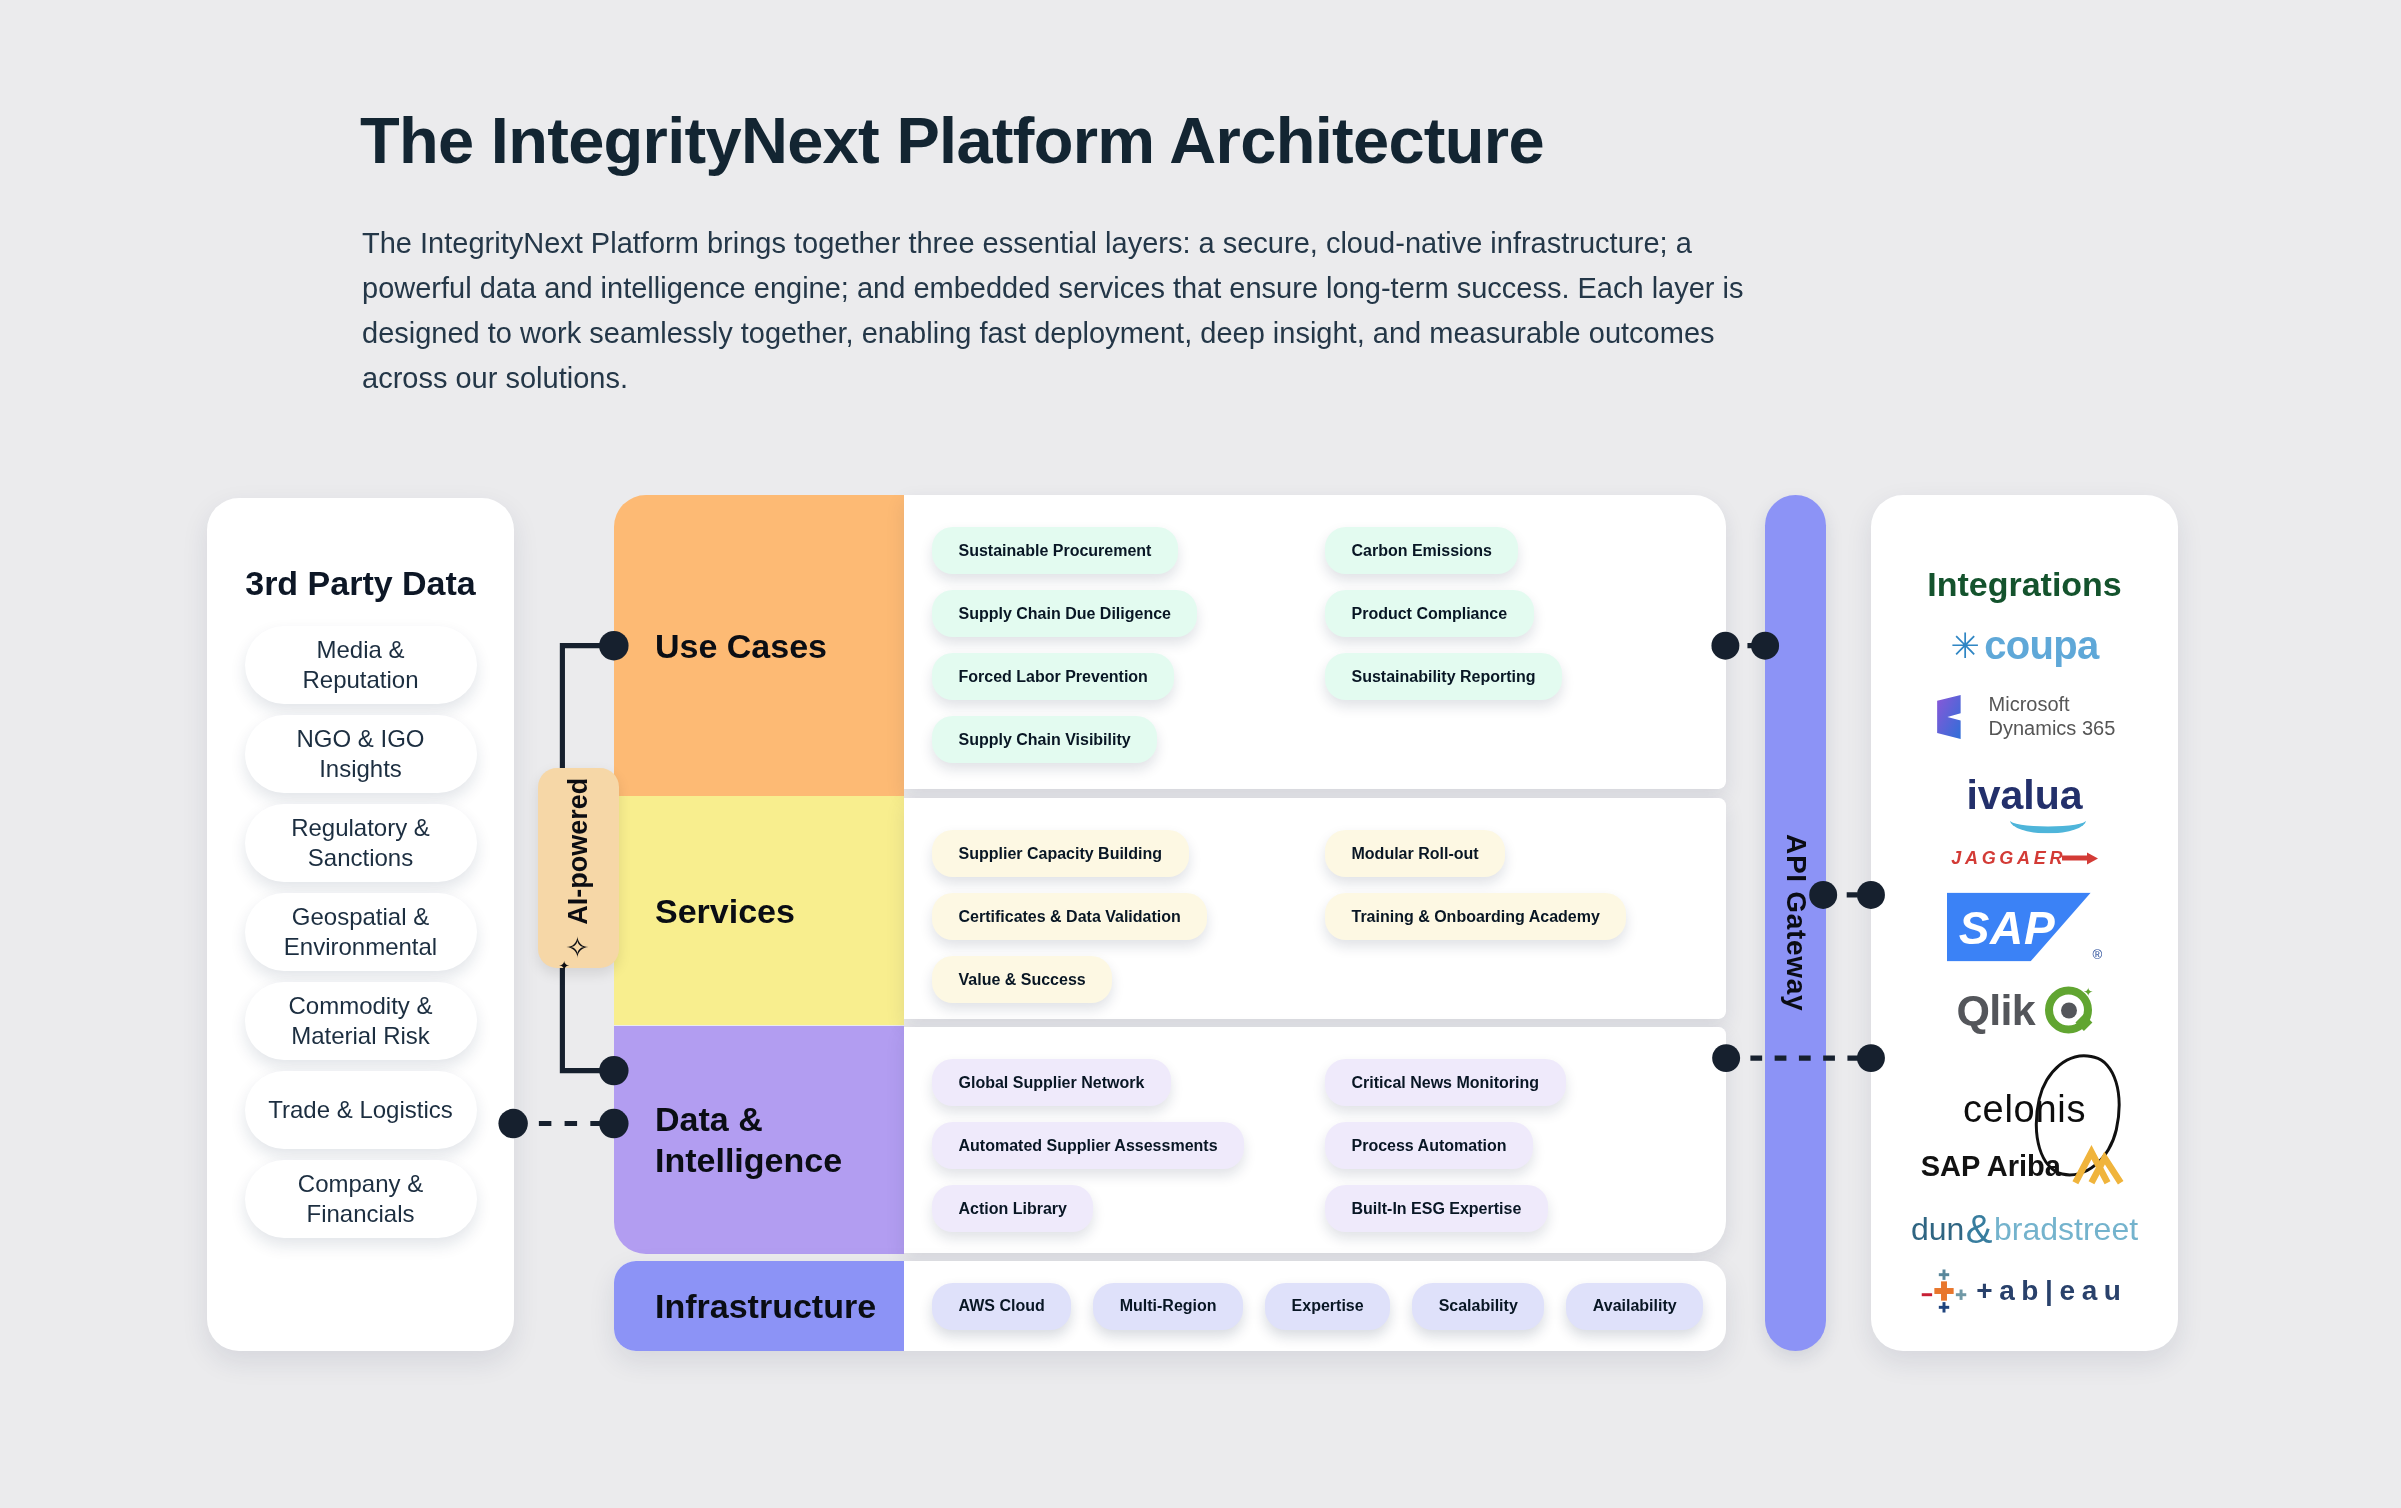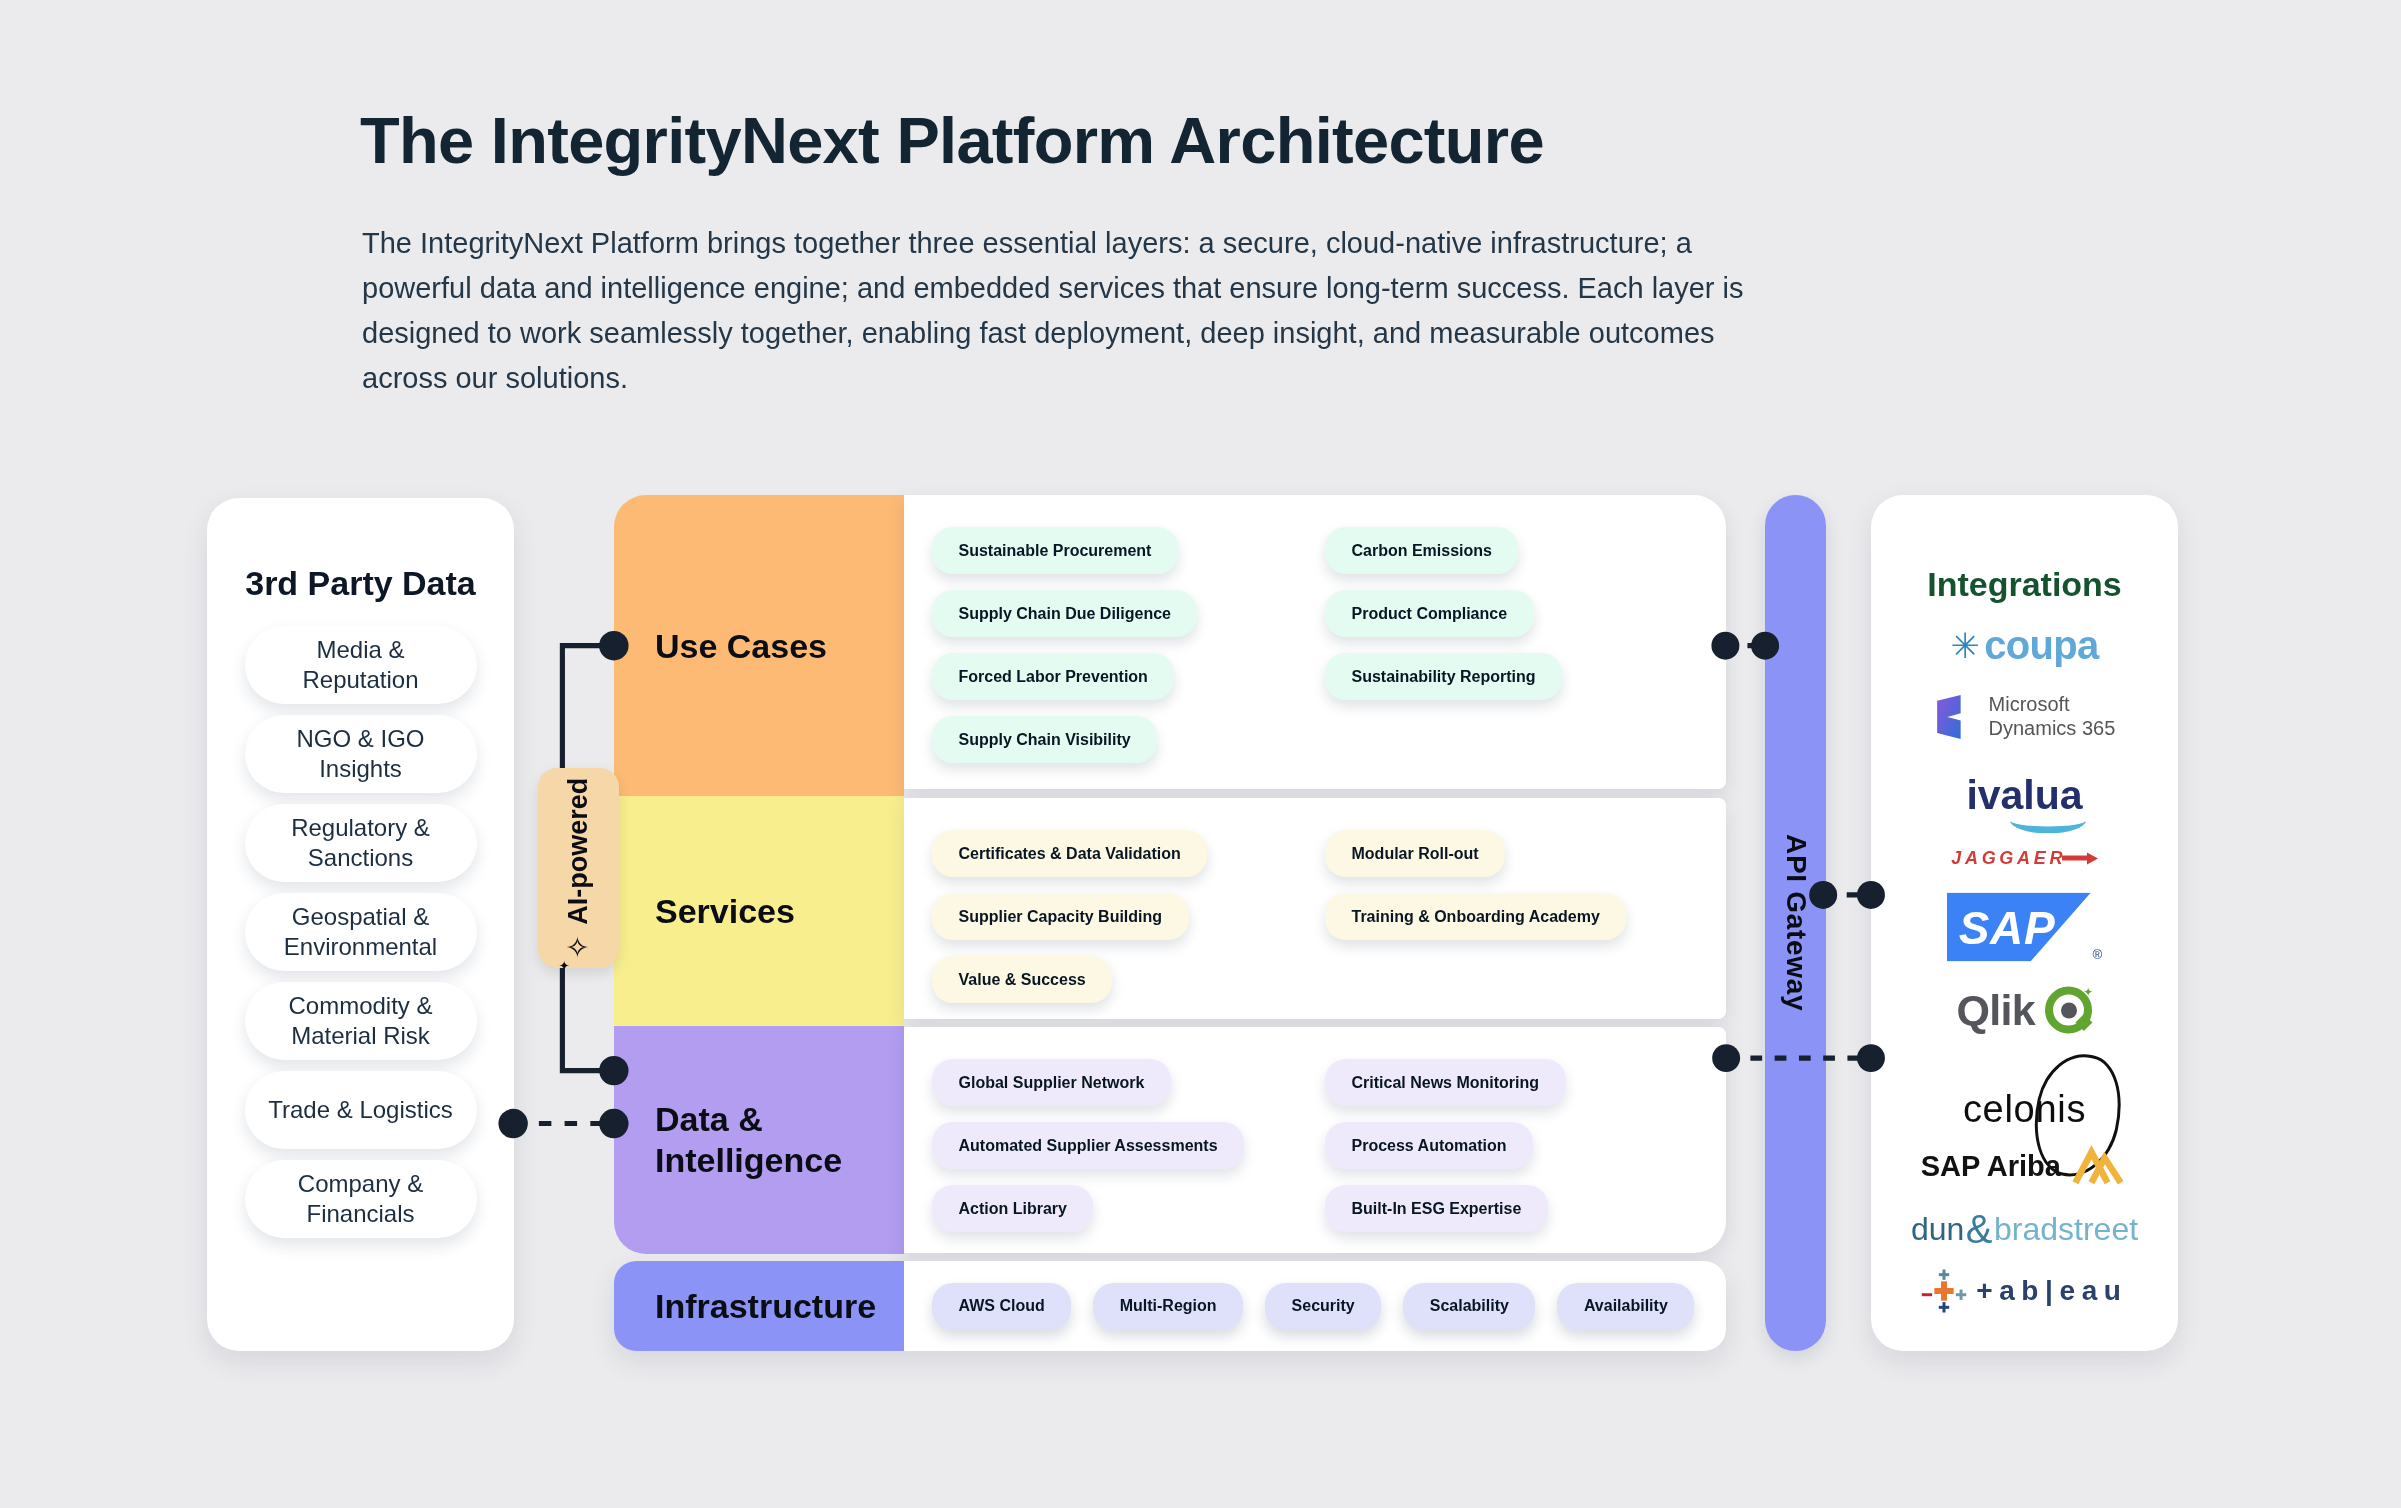--- a/index.html
+++ b/index.html
@@ -253,22 +253,22 @@
         <span class="chip chip-mint">Carbon Emissions</span>
         <span class="chip chip-mint">Product Compliance</span>
         <span class="chip chip-mint">Sustainability Reporting</span>
       </div>
     </div>
   </div>
 
   <div class="rowcard row-sv">
     <div class="row-content">
       <div class="pcol pcol-1">
+        <span class="chip chip-cream">Supplier Capacity Building</span>
         <span class="chip chip-cream">Certificates &amp; Data Validation</span>
-        <span class="chip chip-cream">Supplier Capacity Building</span>
         <span class="chip chip-cream">Value &amp; Success</span>
       </div>
       <div class="pcol">
         <span class="chip chip-cream">Modular Roll-out</span>
         <span class="chip chip-cream">Training &amp; Onboarding Academy</span>
       </div>
     </div>
   </div>
 
   <div class="rowcard row-di">
@@ -287,21 +287,21 @@
   </div>
 </div>
 
 <div class="abs card infra-card">
   <div class="infra-spine">
     <div class="seclabel">Infrastructure</div>
   </div>
   <div class="infra-pills">
     <span class="chip chip-peri">AWS Cloud</span>
     <span class="chip chip-peri">Multi-Region</span>
-    <span class="chip chip-peri">Security</span>
+    <span class="chip chip-peri">Expertise</span>
     <span class="chip chip-peri">Scalability</span>
     <span class="chip chip-peri">Availability</span>
   </div>
 </div>
 
 <div class="abs api-bar">
   <div class="api-label">API Gateway</div>
 </div>
 
 <div class="abs card integrations">

